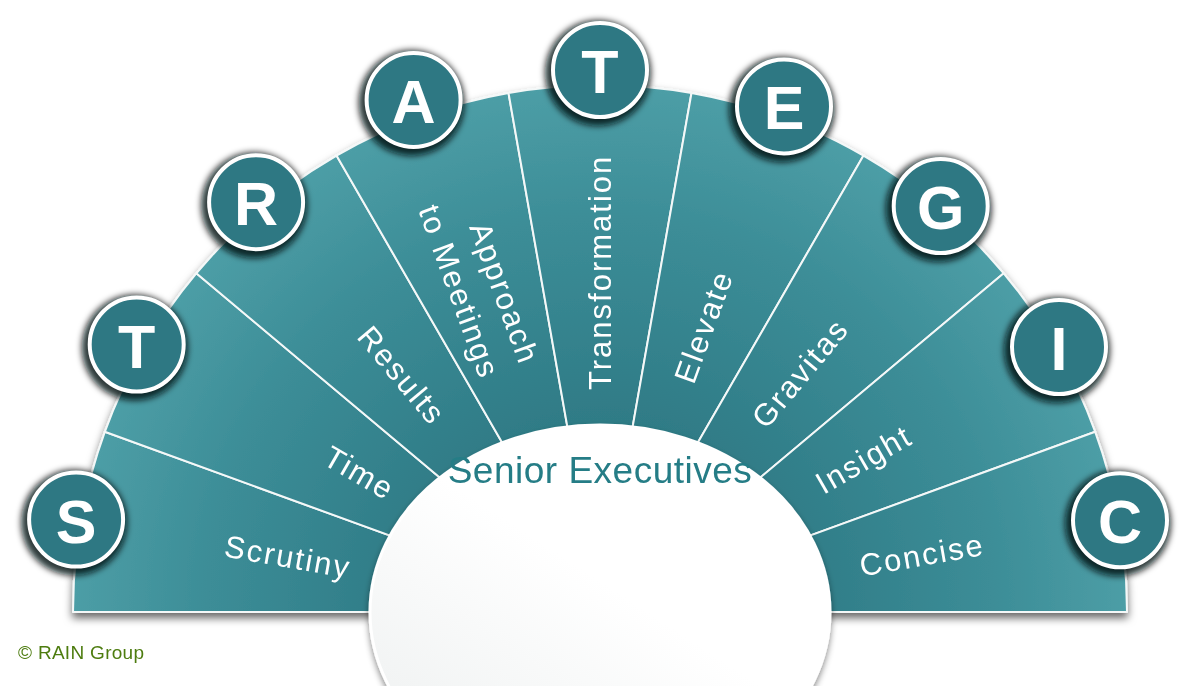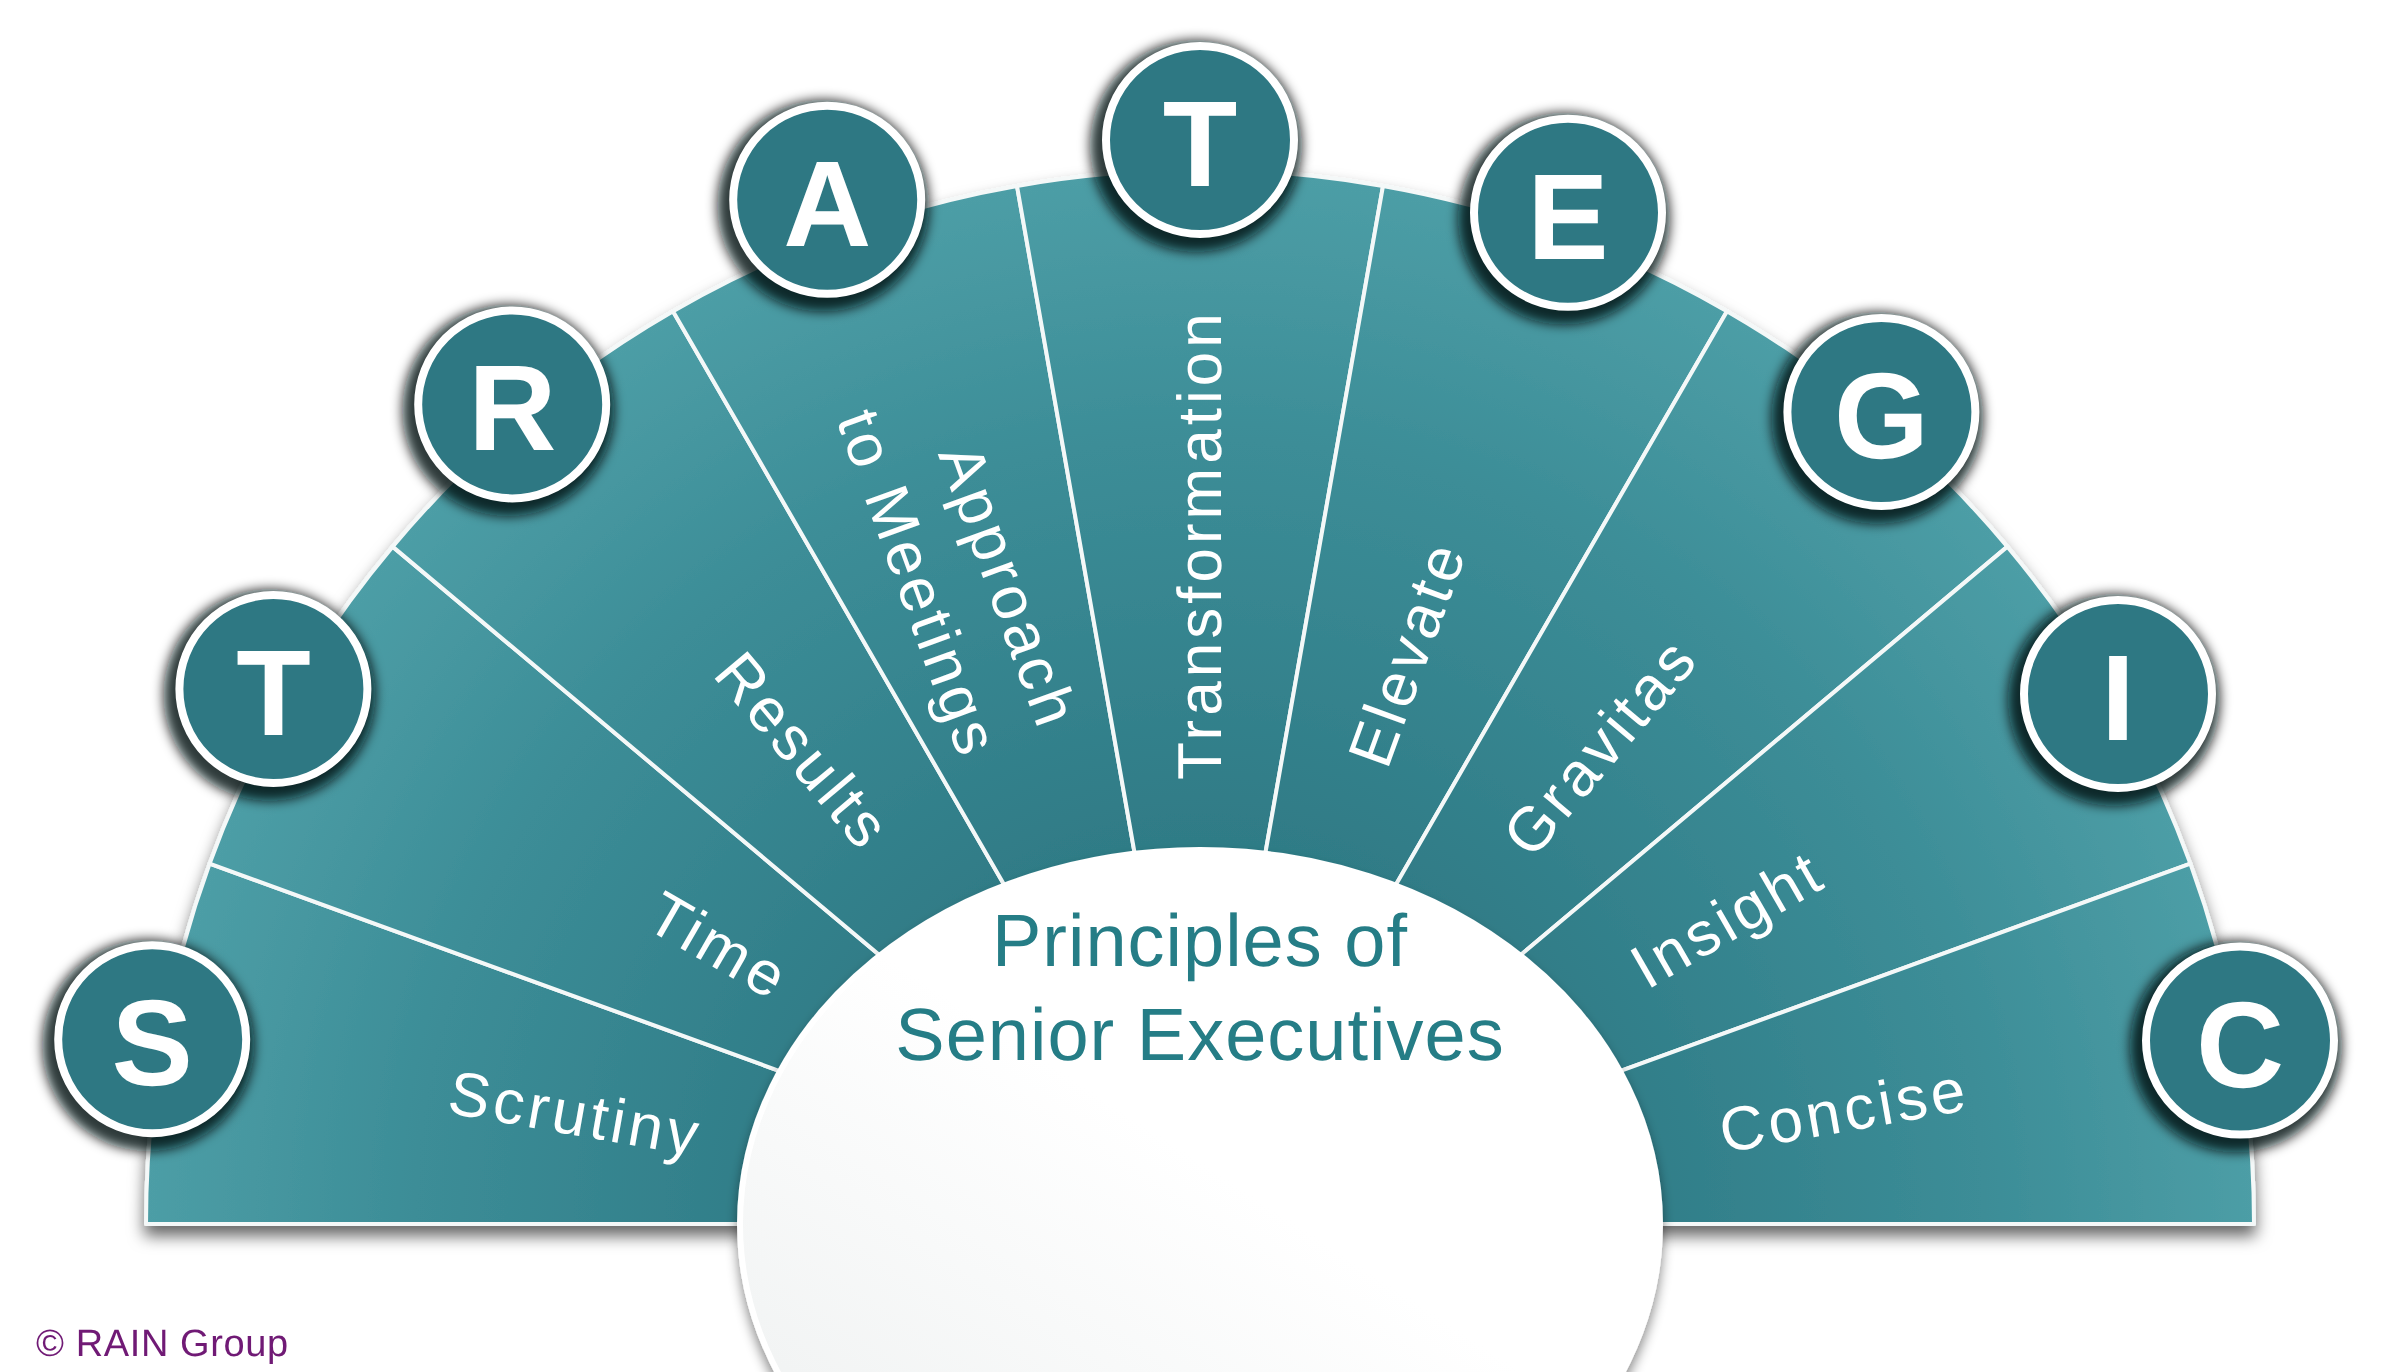--- a/index.html
+++ b/index.html
@@ -124,18 +124,17 @@
         </g>
         <g>
           <circle cx="1118.0" cy="523.3" r="53" fill="rgba(5,13,15,0.82)" filter="url(#haloBlur)"></circle>
           <circle cx="1120.0" cy="520.3" r="47" fill="#2E7883" stroke="#FFFFFF" stroke-width="4"></circle>
           <text x="1120.0" y="522.3" text-anchor="middle" dominant-baseline="central" fill="#FFFFFF" class="badge-letter">C</text>
         </g>
       </g>
   </svg>
 
   <div class="center-title" style="color: rgb(37, 125, 134);">
-    <span>Principles of</span>
     <span>Senior Executives</span>
   </div>
 
-  <div class="copyright" style="color: #701a75; margin-top: 20px;">© RAIN Group</div>
+  <div class="copyright" style="color: #4d7c0f;">© RAIN Group</div>
 </div>
 
 </body></html>

